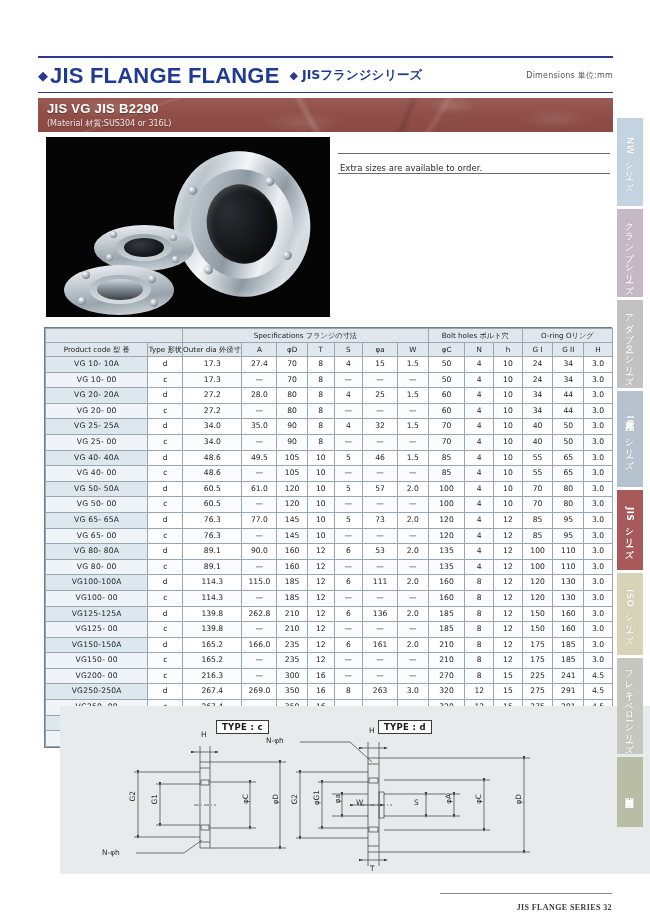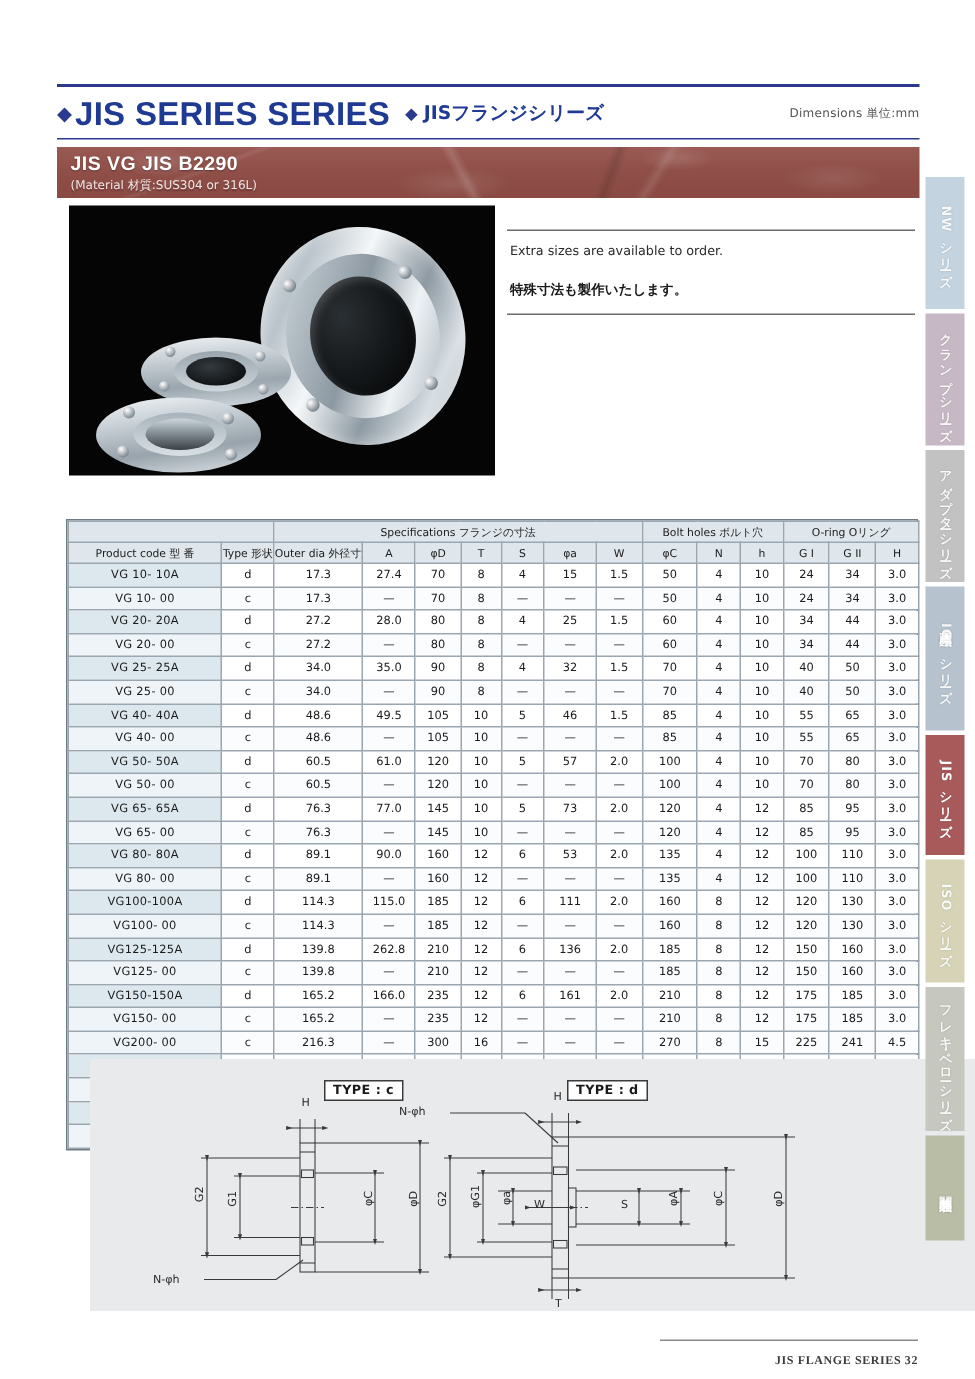--- a/index.html
+++ b/index.html
@@ -151,21 +151,21 @@
   .note-en {
     font-size: 8.5px; color:#2a2a2a; margin: 9px 0 0 2px;
     font-family:"DejaVu Sans", sans-serif;
   }
   .note-jp {
     font-size: 9px; color:#1a1a1a; font-weight:bold; margin: 14px 0 9px 2px;
     font-family:"DejaVu Sans", sans-serif;
   }
 
   
-  .tbl-wrap { position:absolute; left:44px; top:346px; width:568px; }
+  .tbl-wrap { position:absolute; left:44px; top:327px; width:568px; }
   table.spec { border-collapse: collapse; width: 568px; table-layout: fixed; }
   table.spec th, table.spec td {
     border: 1px solid #9aa6b0;
     font-size: 7.6px;
     font-family:"DejaVu Sans", sans-serif;
     color:#1b1b1b;
     text-align:center;
     padding: 0;
     height: 14.6px;
     line-height: 14.6px;
@@ -235,21 +235,21 @@
   }
 </style>
 </head>
 <body>
 
 <div class="page">
 
   <div class="header-rule-top"></div>
   <div class="title-row">
     <span class="dia">◆</span>
-    <span class="title-en">JIS SERIES SERIES</span>
+    <span class="title-en">JIS FLANGE FLANGE</span>
     <span class="dia2">◆</span>
     <span class="title-jp">JISフランジシリーズ</span>
     <span class="dims-note">Dimensions 単位:mm</span>
   </div>
   <div class="header-rule-bot"></div>
 
   <div class="band">
     <div class="band-t1">JIS VG  JIS B2290</div>
     <div class="band-t2">(Material 材質:SUS304 or 316L)</div>
   </div>
@@ -282,21 +282,20 @@
       <div class="bolt" style="left:18px; top:6px;"></div>
       <div class="bolt" style="left:84px; top:10px;"></div>
       <div class="bolt" style="left:14px; top:32px;"></div>
       <div class="bolt" style="left:86px; top:34px;"></div>
     </div>
   </div>
 
   <div class="notes">
     <div class="notes-rule"></div>
     <div class="note-en">Extra sizes are available to order.</div>
-    <div class="note-jp">特殊寸法も製作いたします。</div>
     <div class="notes-rule"></div>
   </div>
 
   <div class="tbl-wrap">
     <div class="tbl-outer">
       <table class="spec">
         <colgroup>
           <col style="width:100px">
             <col style="width:34px">
             <col style="width:58px">

